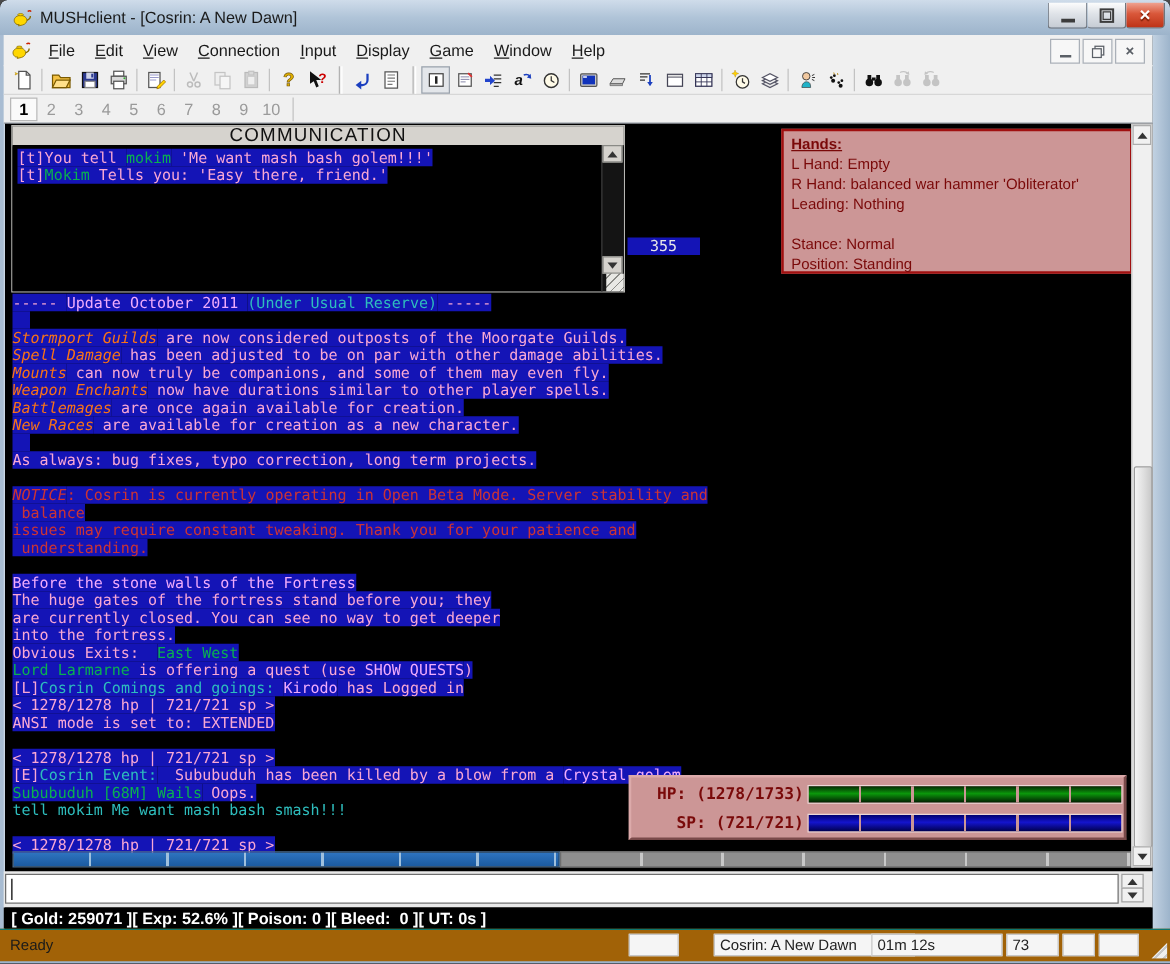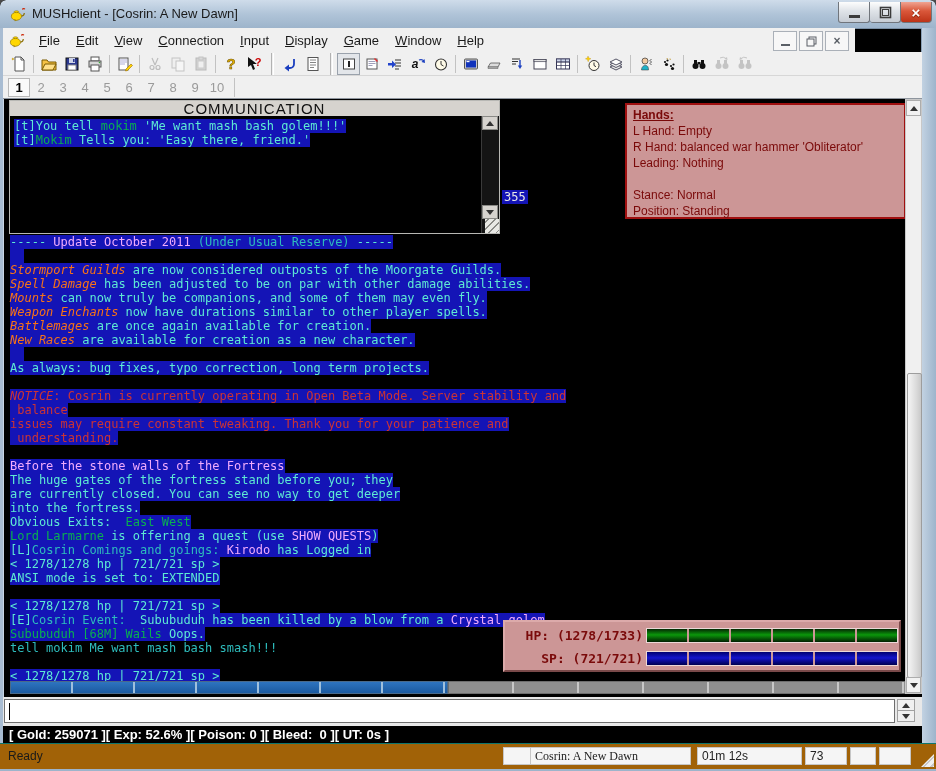--- a/index.html
+++ b/index.html
@@ -17,21 +17,21 @@
     background:linear-gradient(#fdfdfd,#dfe3e8 45%,#c6ccd4);
     border-radius:0 0 3px 3px;display:flex;align-items:center;justify-content:center;margin-left:0;}
   .tbtn+.tbtn{border-left:none;}
   .tbtn.close{background:linear-gradient(#f0a492,#d9573a 45%,#bd3317);border-radius:0 0 4px 3px;}
   .glyph-min{width:11px;height:3px;background:#3c3c3c;margin-top:8px;}
   .tbtn.close span{color:#fff;font-weight:bold;font-size:15px;line-height:1;text-shadow:0 1px 1px #7a1a00;}
   .frame-left{position:absolute;left:0;top:28px;width:3px;height:740px;background:#a8bcd2;border-right:1px solid #c9d6e4;}
   .frame-right{position:absolute;right:0;top:28px;width:14px;height:740px;background:linear-gradient(90deg,#c2d2e2,#9db4cb);border-left:1px solid #8aa0b6;}
   .frame-bottom{position:absolute;left:0;bottom:0;width:936px;height:3px;background:#9db4cb;}
   
-  .menubar{position:absolute;left:3px;top:28px;width:852px;height:24px;background:#f0f0f0;
+  .menubar{position:absolute;left:3px;top:28px;width:919px;height:24px;background:#f0f0f0;
     border-bottom:1px solid #dcdcdc;display:flex;align-items:center;}
   .menubar .app-icon2{width:18px;height:18px;margin:0 6px 0 4px;}
   .menu-item{font-size:13px;color:#1a1a1a;padding:0 8px;line-height:23px;cursor:default;}
   .menu-item u{text-decoration:underline;}
   .mdibtns{position:absolute;right:6px;top:3px;display:flex;gap:2px;}
   .mbtn{width:22px;height:18px;background:#f7f7f7;border:1px solid #aab0b8;display:flex;align-items:center;justify-content:center;color:#5a5f66;}
   .mbtn .bar{width:9px;height:2px;background:#5a5f66;margin-top:7px;}
   .mbtn span{font-size:12px;font-weight:bold;line-height:1;}
   
   .toolbar{position:absolute;left:3px;top:52px;width:919px;height:24px;background:#f0f0f0;
@@ -57,25 +57,25 @@
   .comm-body{position:absolute;left:0;top:15px;right:17px;bottom:0;background:#000;
      font-family:"DejaVu Sans Mono",monospace;font-size:12px;white-space:pre;padding:3px 0 0 4px;}
   .comm-scroll{position:absolute;right:0;top:15px;width:17px;bottom:0;background:#141414;border-left:1px solid #3a3a3a;}
   .sbtn{position:absolute;left:0;width:16px;height:14px;background:#d6d3ce;border:1px solid #8a8a86;
      box-sizing:border-box;display:flex;align-items:center;justify-content:center;}
   .grip{position:absolute;right:0;bottom:0;width:14px;height:14px;
      background:repeating-linear-gradient(135deg,#e8e8e4 0 2px,#8a8a86 2px 3px,#e8e8e4 3px 5px);}
   .tri-up{width:0;height:0;border-left:4px solid transparent;border-right:4px solid transparent;border-bottom:5px solid #333;}
   .tri-down{width:0;height:0;border-left:4px solid transparent;border-right:4px solid transparent;border-top:5px solid #333;}
   
-  .w{color:#5eead4}.y{color:#f0abfc}.c{color:#2ebdbd}.g{color:#0ab050}.r{color:#cc3434}
+  .w{color:#f9a8d4}.y{color:#f0abfc}.c{color:#2ebdbd}.g{color:#0ab050}.r{color:#cc3434}
   .wi{color:#f97316;font-style:italic}.ri{color:#cc3434;font-style:italic}
   .selseg{background:#1414b6;}
   .badge{position:absolute;left:498px;top:91px;background:#1414b6;color:#e8e8e8;
-     font-family:"DejaVu Sans Mono",monospace;font-size:12px;padding:0 2px;}
+     font-family:"DejaVu Sans Mono",monospace;font-size:12px;padding:0 18px;}
   
   .hands{position:absolute;left:621px;top:4px;width:281px;height:116px;background:#cc9696;
      border:2px solid #a01010;box-sizing:border-box;padding:3px 6px;font-size:12px;color:#7a0909;}
   .hands .htitle{font-weight:bold;text-decoration:underline;margin-bottom:1px;}
   .hands .hline{height:16px;line-height:16px;white-space:pre;}
   
   .terminal{position:absolute;left:6px;top:136px;font-family:"DejaVu Sans Mono",monospace;
      font-size:12px;line-height:14px;white-space:pre;}
   .tline{height:14px;}
   
@@ -498,21 +498,21 @@
         </div>
     </div>
   </div>
 
   <div class="infobar">[ Gold: 259071 ][ Exp: 52.6% ][ Poison: 0 ][ Bleed:  0 ][ UT: 0s ]</div>
 
   <div class="statusbar">
     <div class="ready">Ready</div>
     <div id="status-cells">
         <div class="scell" style="left: 503px; width: 40px;"></div>
-        <div class="scell" style="left: 530px; width: 161px; font-family: Liberation Serif, serif;">Cosrin: A New Dawn</div>
+        <div class="scell" style="left: 571px; width: 161px;">Cosrin: A New Dawn</div>
         <div class="scell" style="left: 697px; width: 105px;">01m 12s</div>
         <div class="scell" style="left: 805px; width: 42px;">73</div>
         <div class="scell" style="left: 850px; width: 26px;"></div>
         <div class="scell" style="left: 879px; width: 32px;"></div>
       </div>
     <div class="sgrip"></div>
   </div>
 
 </div>
 

